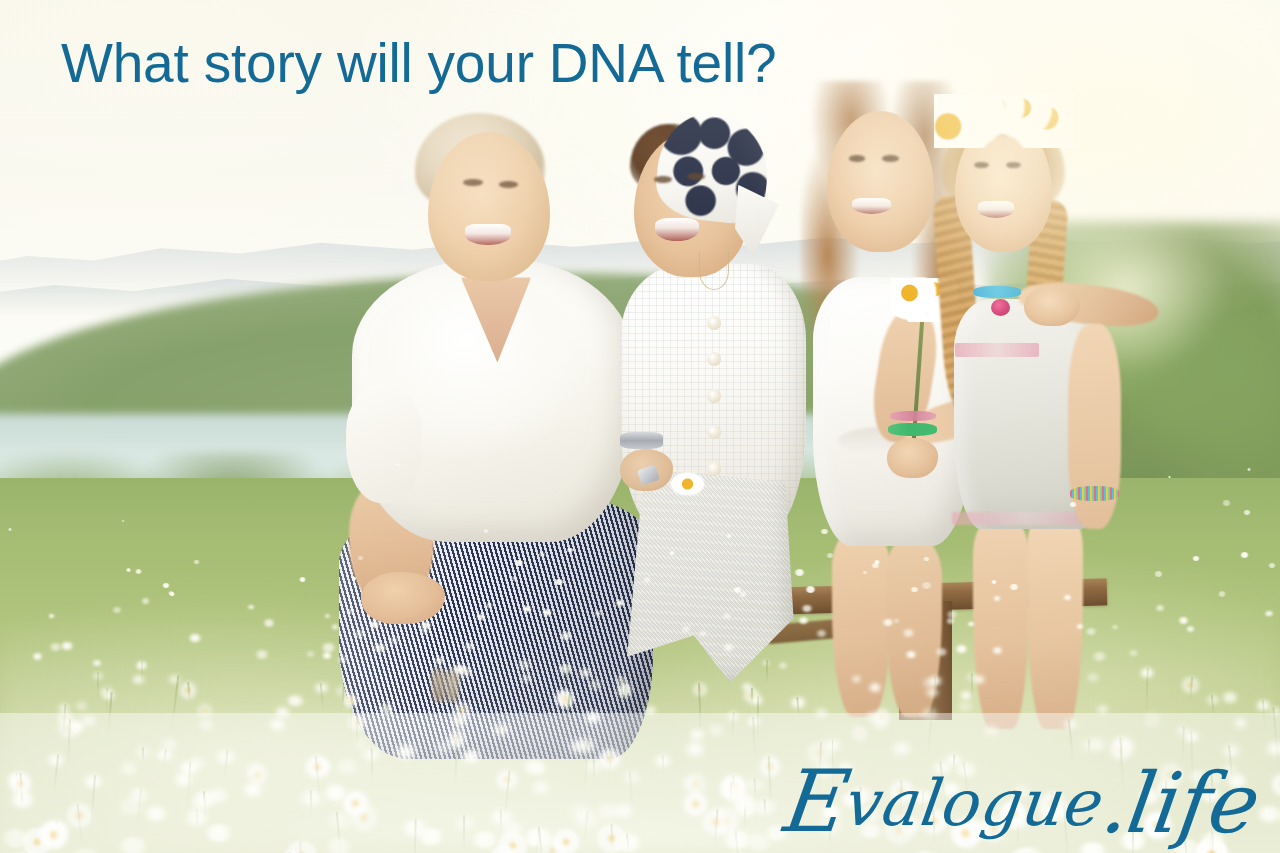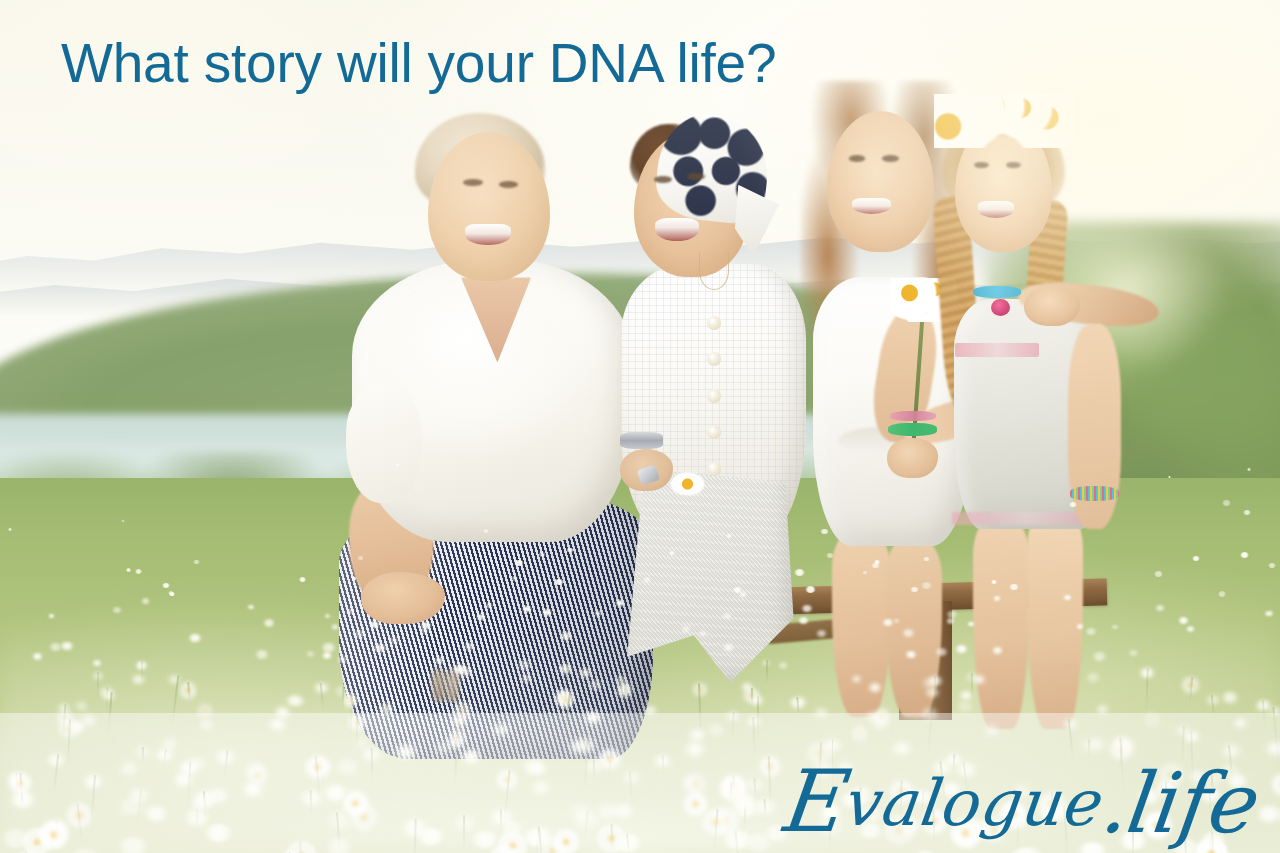--- a/index.html
+++ b/index.html
@@ -1073,19 +1073,19 @@
         <i class="stem" style="left: calc(43.5559% + 7.11216px); top: 51.8871%; height: 47.8675px; opacity: 0.39; transform: rotate(3.4deg);"></i>
         <span style="left: 40.357%; top: 50.9257%; width: 15.0273px; height: 9.31693px; opacity: 0.47; filter: blur(1.79px);"></span>
       </div>
 
     <div class="flare"></div>
     <div class="haze"></div>
   </div>
 
   <div class="band" id="band" style="top: 713px; height: 140px; background: rgba(255, 255, 255, 0.46);"></div>
 
-  <div class="headline" id="headline" style="left: 61px; top: 36px; font-size: 55px; color: rgb(19, 106, 150);">What story will your DNA life?</div>
+  <div class="headline" id="headline" style="left: 61px; top: 36px; font-size: 55px; color: rgb(19, 106, 150);">What story will your DNA tell?</div>
 
   <div class="logo" id="logo" style="color: rgb(19, 106, 150); font-size: 64px; right: 22px; bottom: 18px;">
     <span class="swash">E</span><span>valogue</span><span class="tailswash">.life</span>
   </div>
 
 </div>
 
 </body></html>

